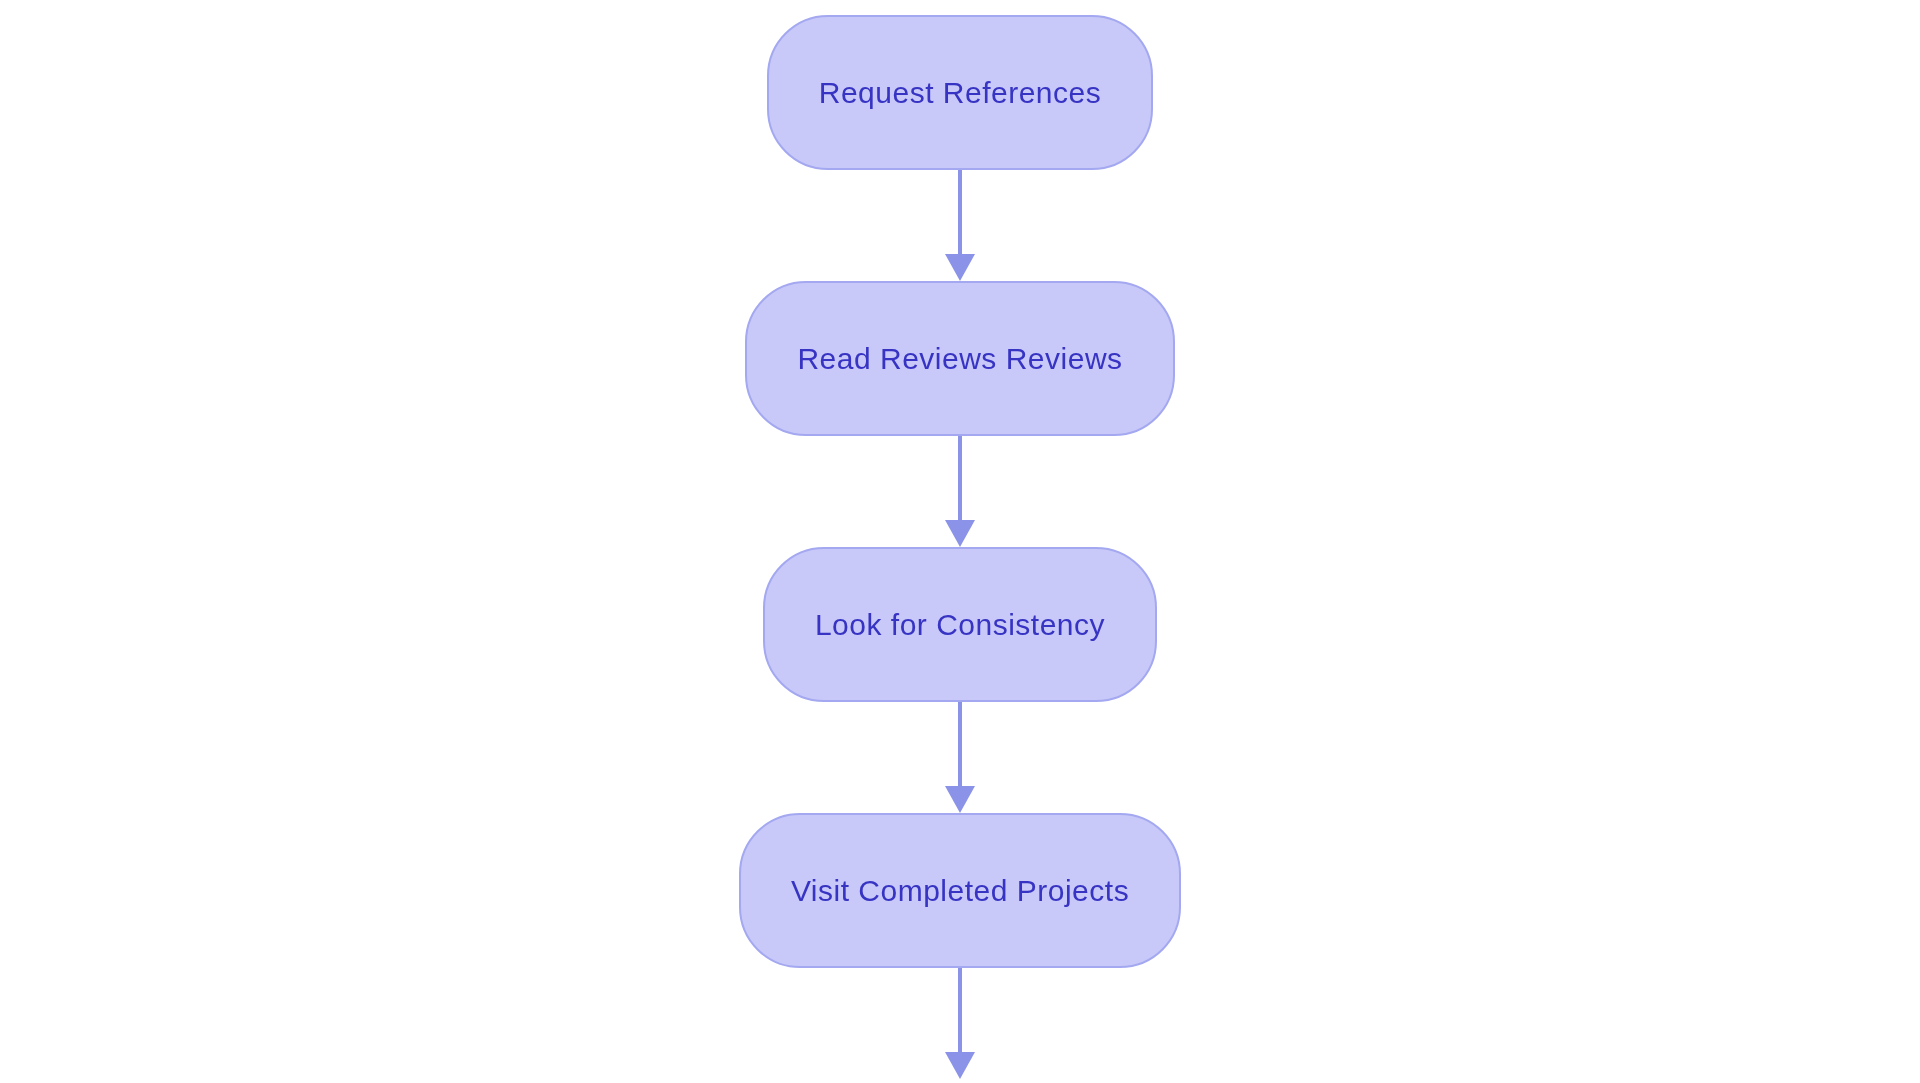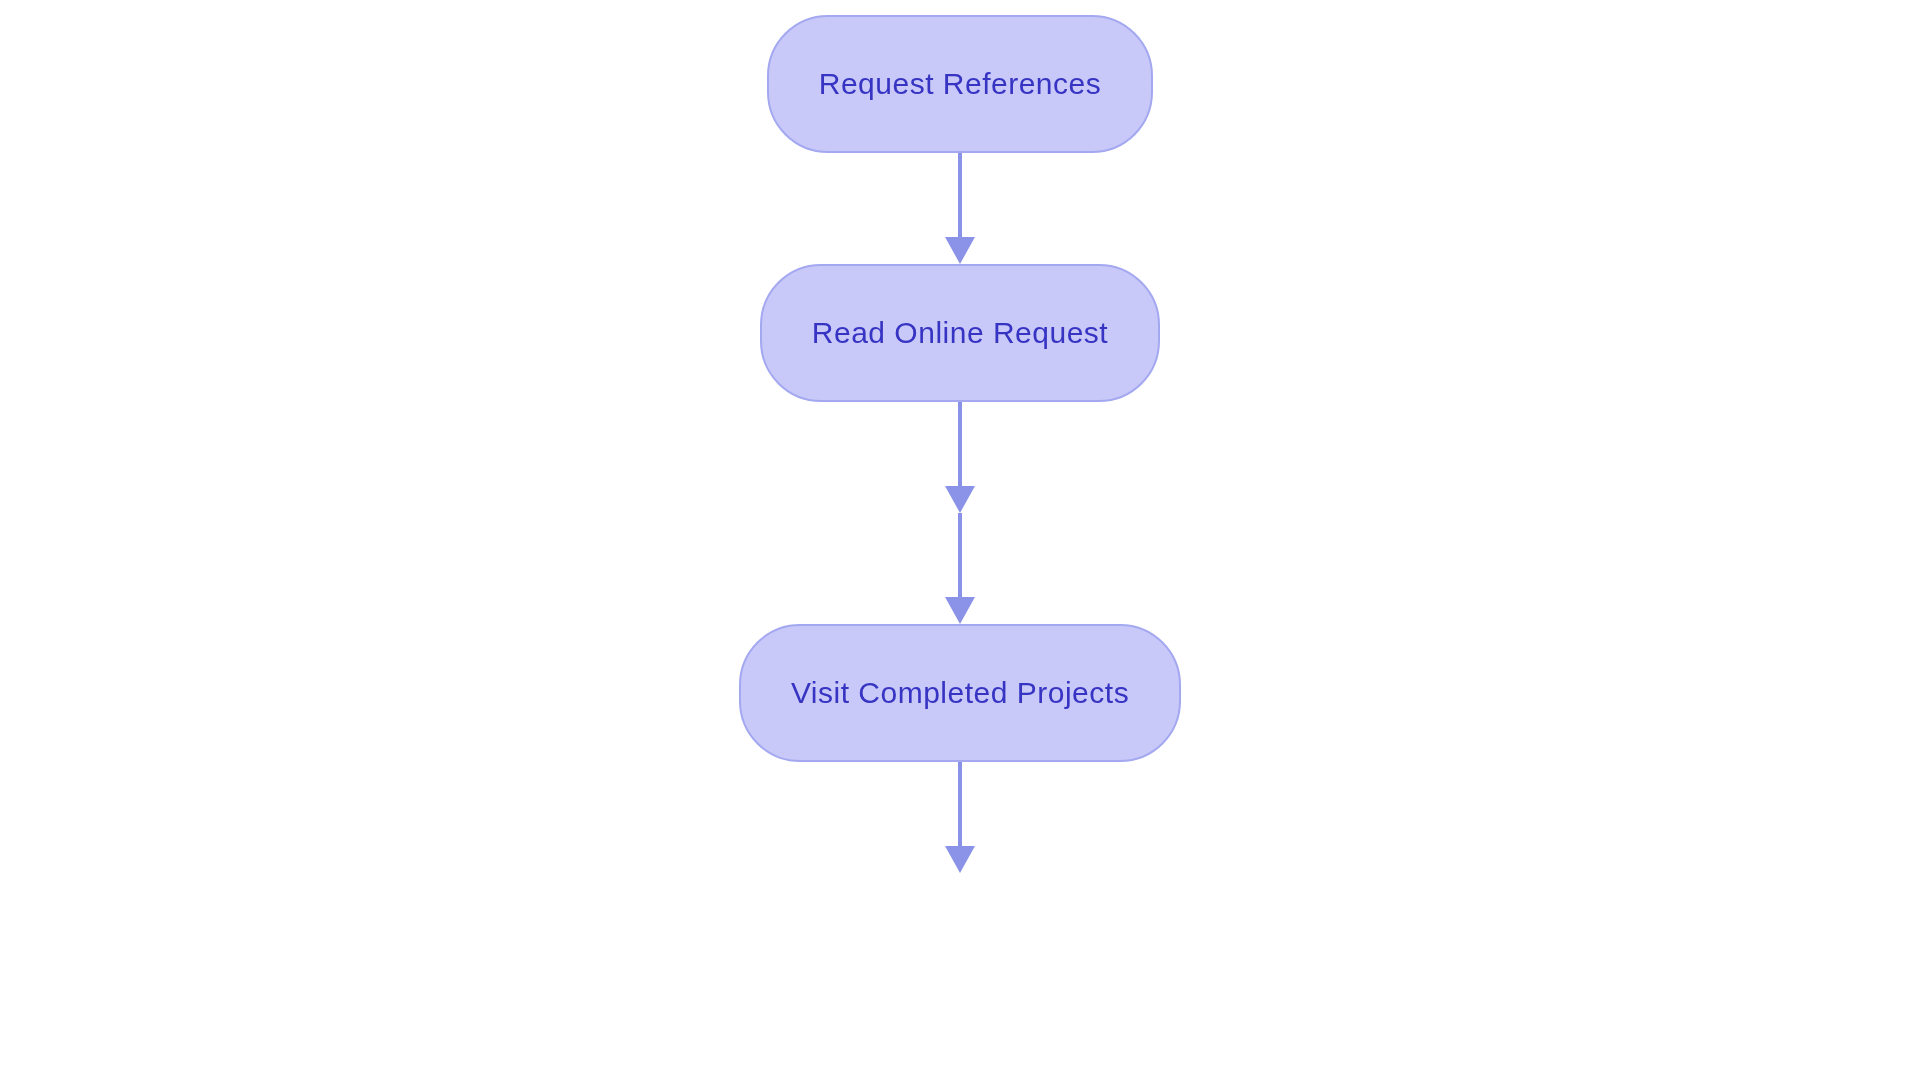--- a/index.html
+++ b/index.html
@@ -20,21 +20,21 @@
   }
   .flow {
     width: 1920px;
     height: 1083px;
     display: flex;
     flex-direction: column;
     align-items: center;
     padding-top: 15px;
   }
   .node {
-    height: 138px;
+    height: 155px;
     min-width: 340px;
     border-radius: 61px;
     background: var(--node-fill);
     border: 2px solid var(--node-border);
     display: flex;
     align-items: center;
     justify-content: center;
     padding: 0 50px;
     flex: 0 0 auto;
   }
@@ -73,28 +73,31 @@
   <div class="node">
     <span class="node-label">Request References</span>
   </div>
 
   <div class="arrow">
     <div class="arrow-shaft"></div>
     <div class="arrowhead-icon"></div>
   </div>
 
   <div class="node">
-    <span class="node-label">Read Online Request</span>
+    <span class="node-label">Read Reviews Reviews</span>
   </div>
 
   <div class="arrow">
     <div class="arrow-shaft"></div>
     <div class="arrowhead-icon"></div>
   </div>
 
+  <div class="node">
+    <span class="node-label">Look for Consistency</span>
+  </div>
 
   <div class="arrow">
     <div class="arrow-shaft"></div>
     <div class="arrowhead-icon"></div>
   </div>
 
   <div class="node">
     <span class="node-label">Visit Completed Projects</span>
   </div>
 

